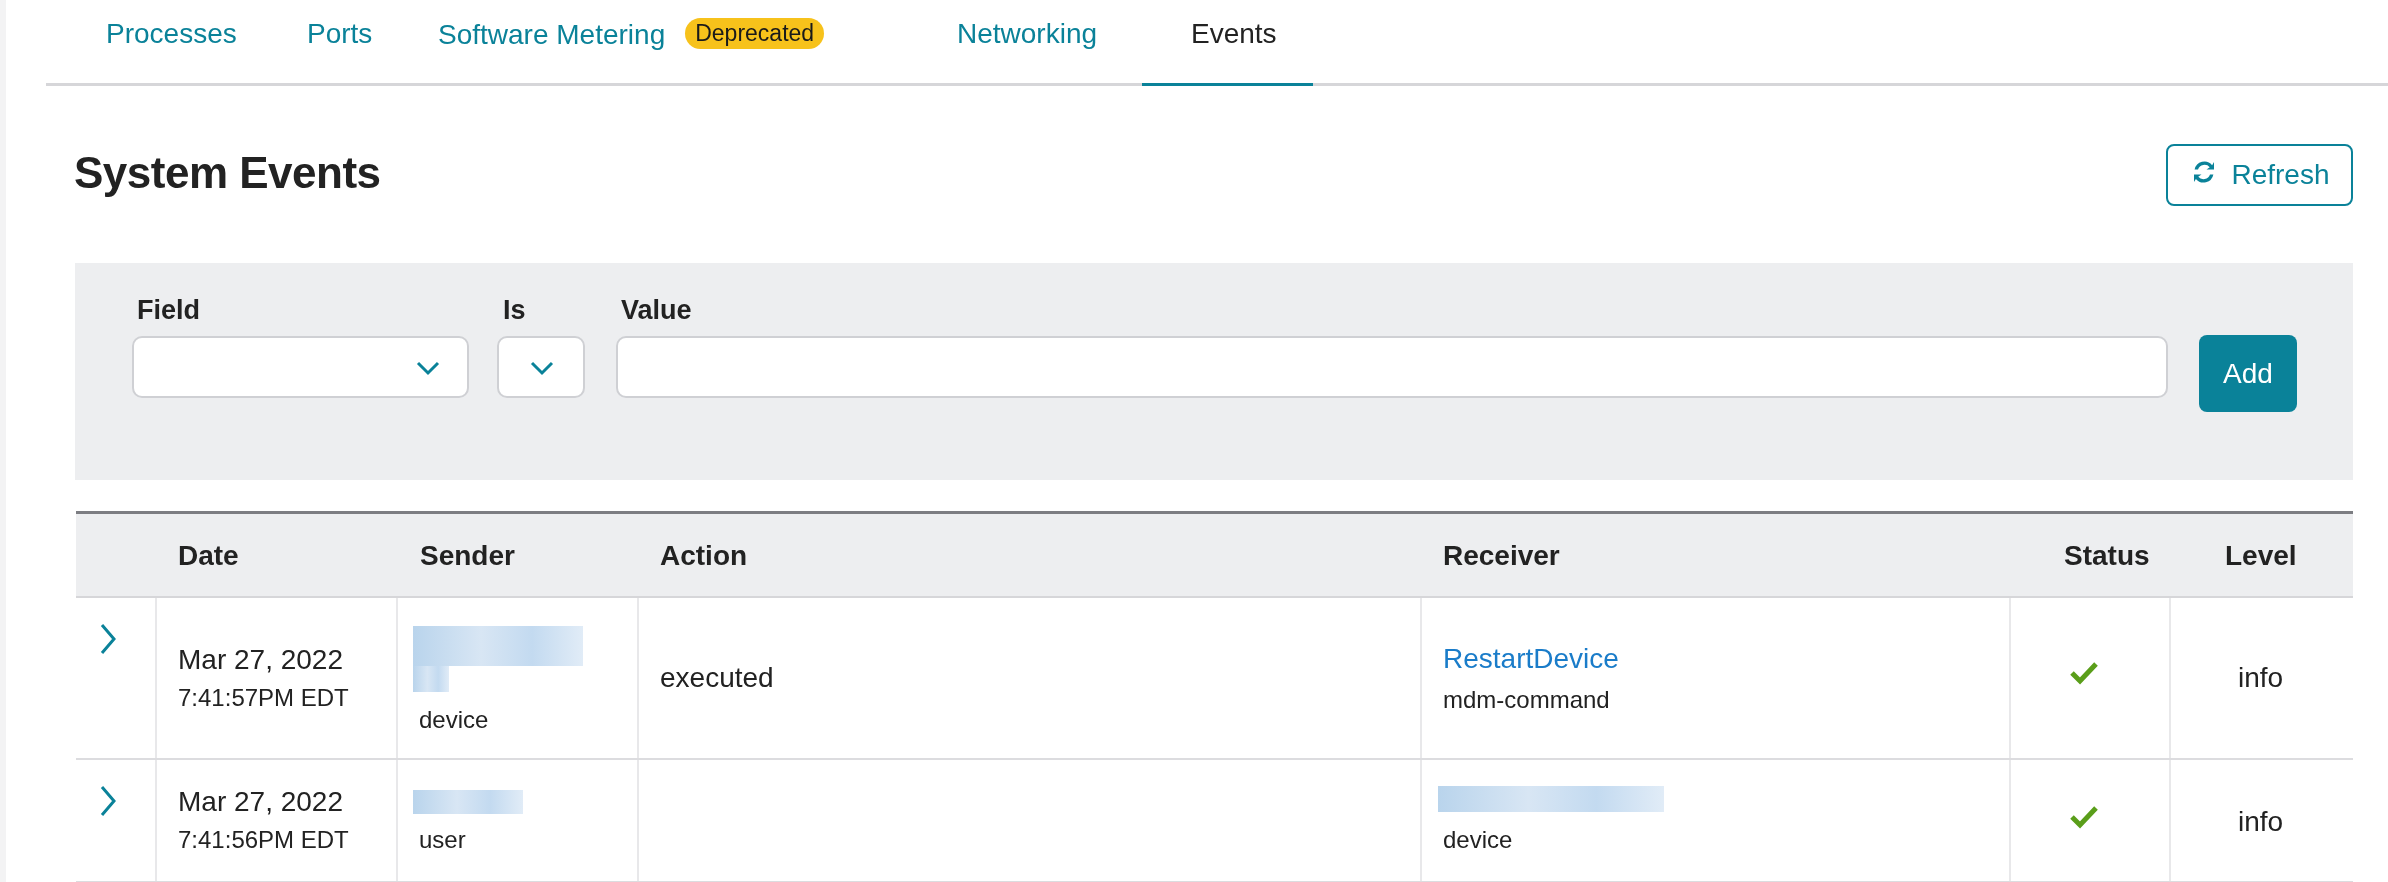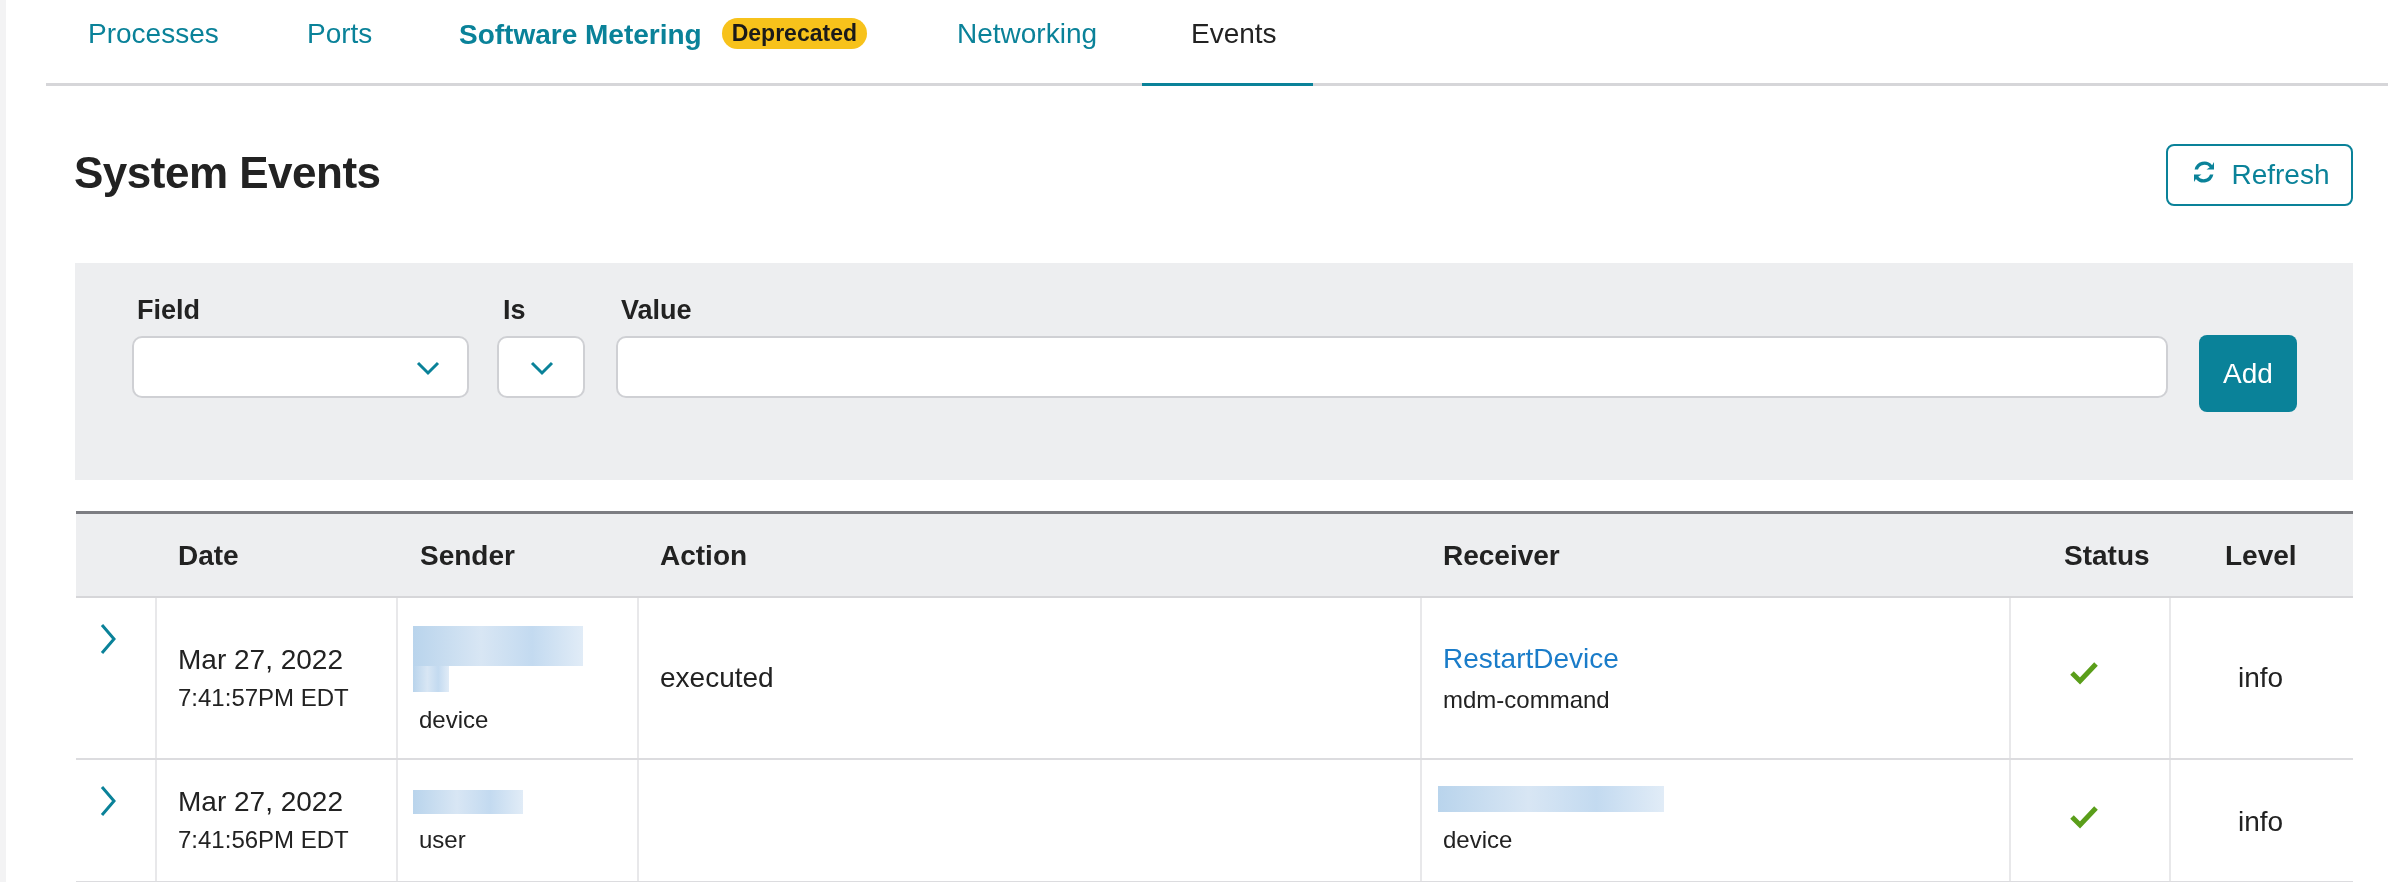--- a/index.html
+++ b/index.html
@@ -44,23 +44,23 @@
   .receiver-link { position: absolute; left: 1367px; font-size: 28px; color: #1a7cc9; cursor: pointer; }
   .check { position: absolute; left: 1993px; }
   .level { position: absolute; left: 2162px; font-size: 28px; color: #222; }
 </style>
 </head>
 <body>
 
 <div class="leftline"></div>
 
 <div class="tabs">
-  <div class="tab" style="left:42px;">Processes</div>
+  <div class="tab" style="left:60px;">Processes</div>
   <div class="tab" style="left:261px;">Ports</div>
-  <div class="tab" style="left:413px;font-weight:bold;">
+  <div class="tab" style="left:392px;">
     <span>Software Metering</span><span class="badge">Deprecated</span>
   </div>
   <div class="tab" style="left:911px;">Networking</div>
   <div class="tab active" style="left:1145px;">Events</div>
   <div class="tab-underline" style="left:1096px;"></div>
 </div>
 
 <h1 class="page-title">System Events</h1>
 <button class="refresh-btn">
   <span>

